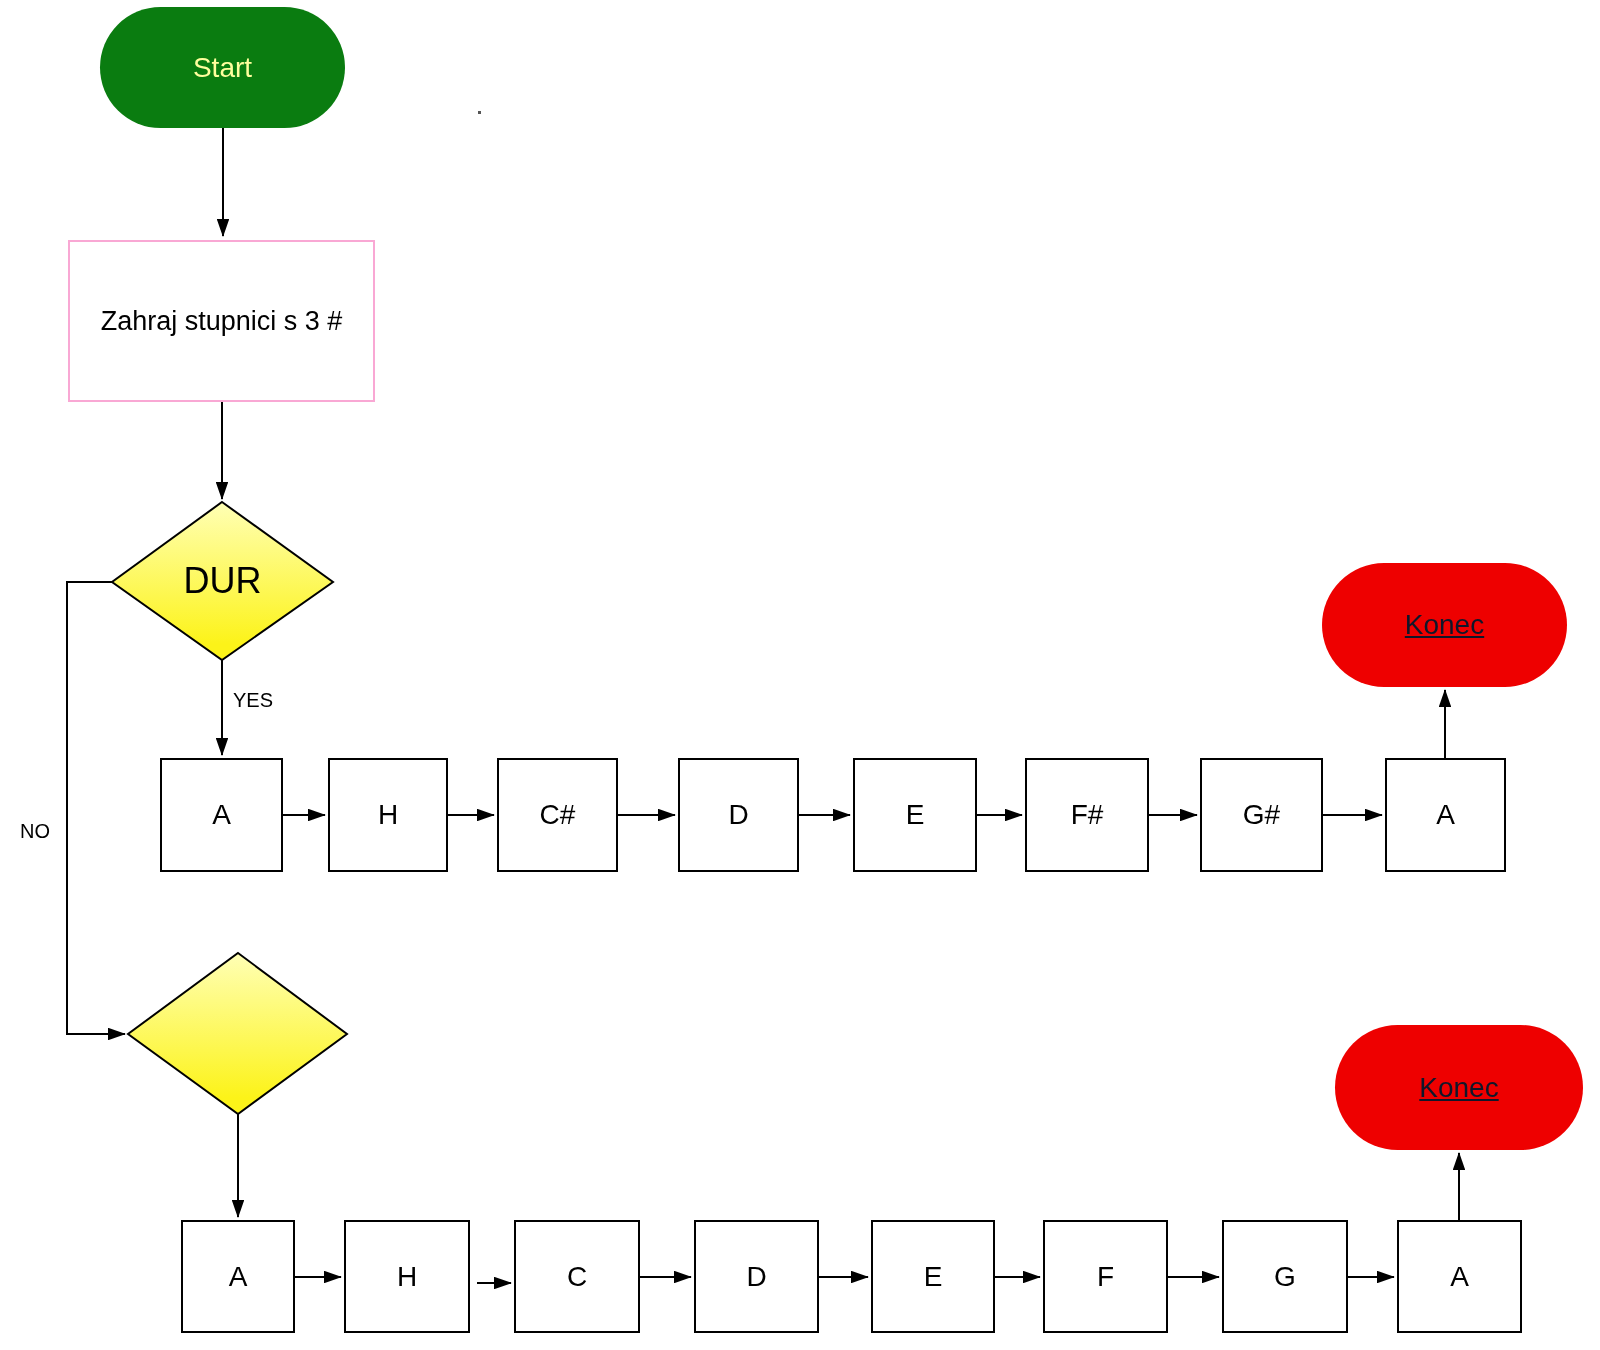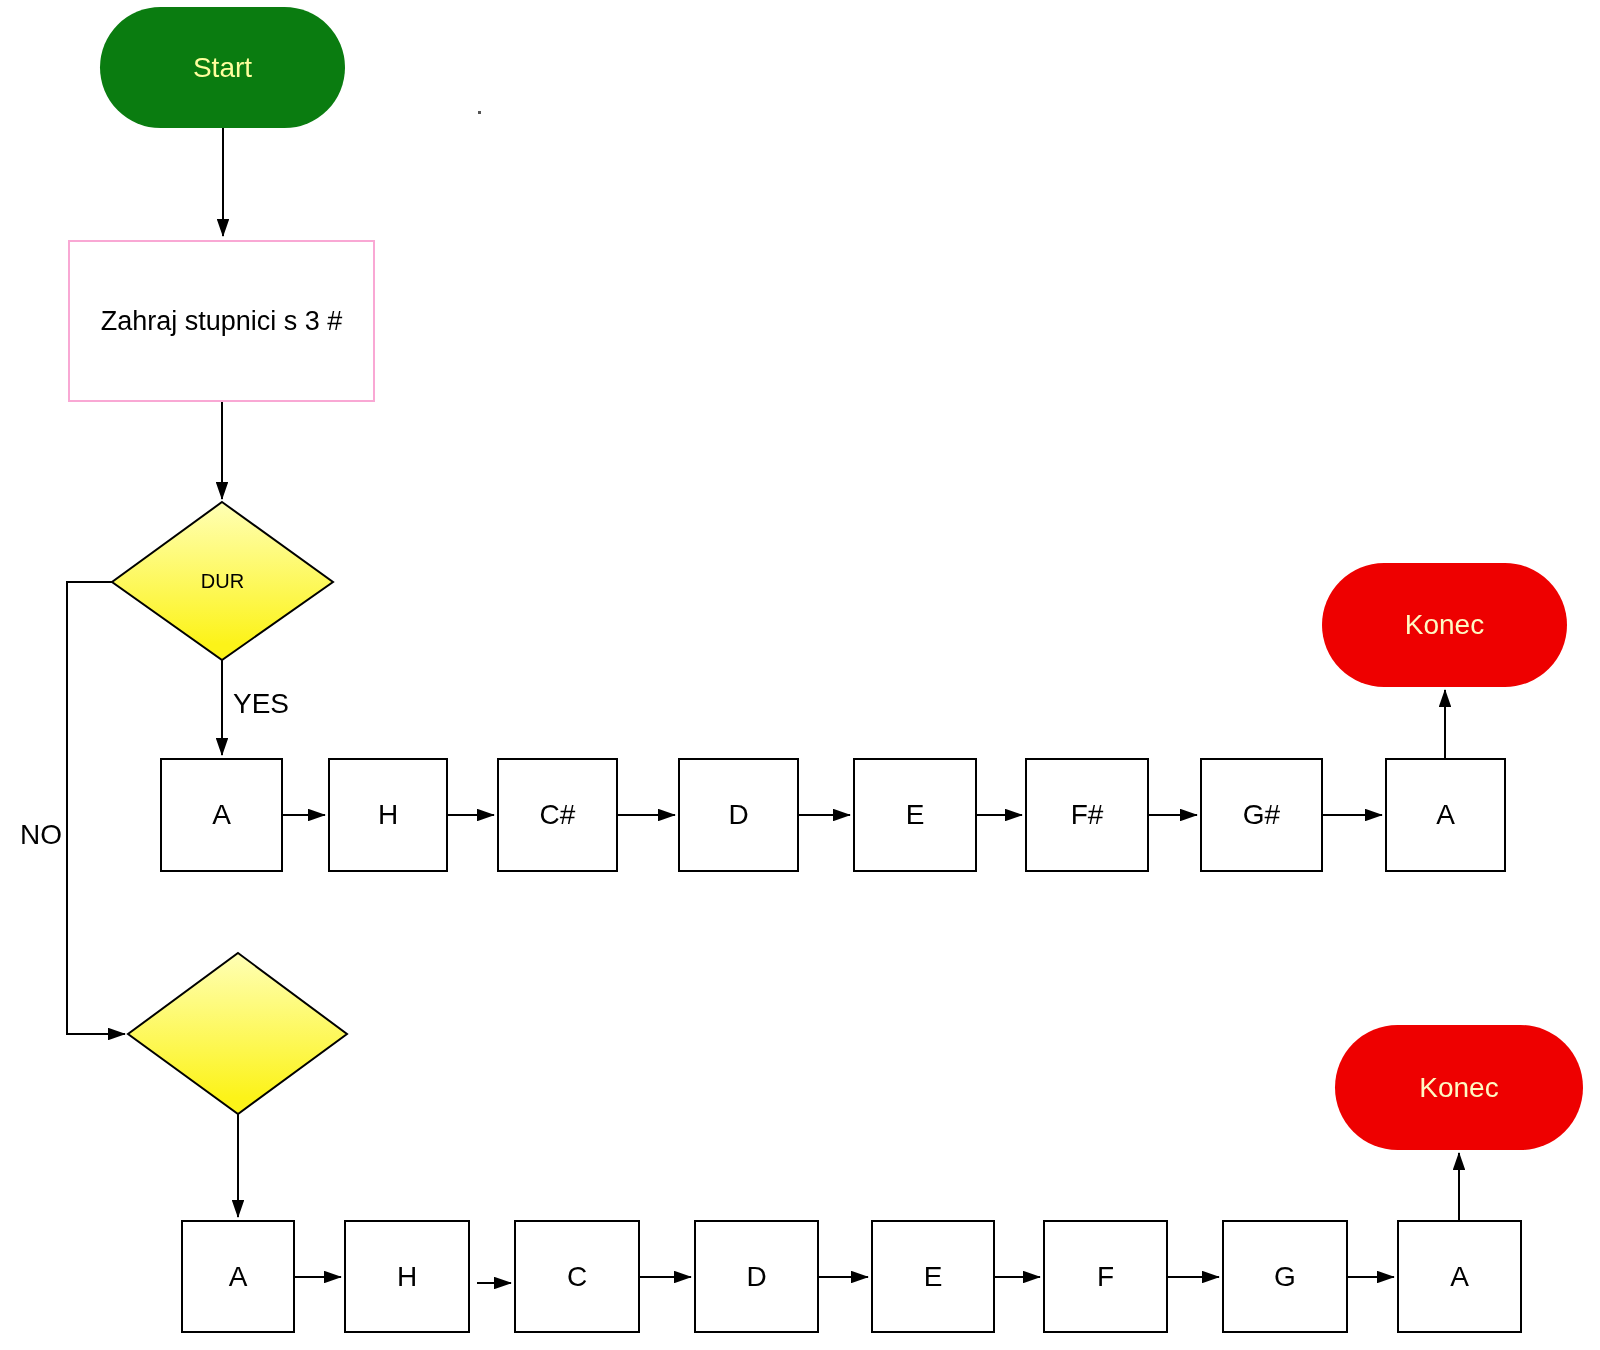--- a/index.html
+++ b/index.html
@@ -15,25 +15,25 @@
   .node{
     position:absolute;
     display:flex;align-items:center;justify-content:center;
     box-sizing:border-box;
     font-size:28px;
     line-height:1;
     white-space:nowrap;
   }
   .terminator{border-radius:999px;}
   .start{background:#0a7c10;color:#ffff9e;}
-  .end{background:#ee0000;color:#fef9c3;}
+  .end{background:#ee0000;color:#0f172a;text-decoration:underline;}
   .process{background:#ffffff;border:2px solid #f9a8d4;font-size:27px;}
   .chord-box{background:#ffffff;border:2px solid #000;font-size:28px;}
-  .diamond-label{background:transparent;font-size:20px;}
-  .edge-label{position:absolute;font-size:28px;line-height:1;}
+  .diamond-label{background:transparent;font-size:36px;}
+  .edge-label{position:absolute;font-size:20px;line-height:1;}
   svg{display:block;}
 </style>
 </head>
 <body>
 
 <div class="canvas">
 
   <svg class="layer" width="1600" height="1350" viewBox="0 0 1600 1350">
     <defs>
       <marker id="arr" viewBox="0 0 10 7" refX="9.5" refY="3.5" markerWidth="9" markerHeight="6.3" orient="auto">

